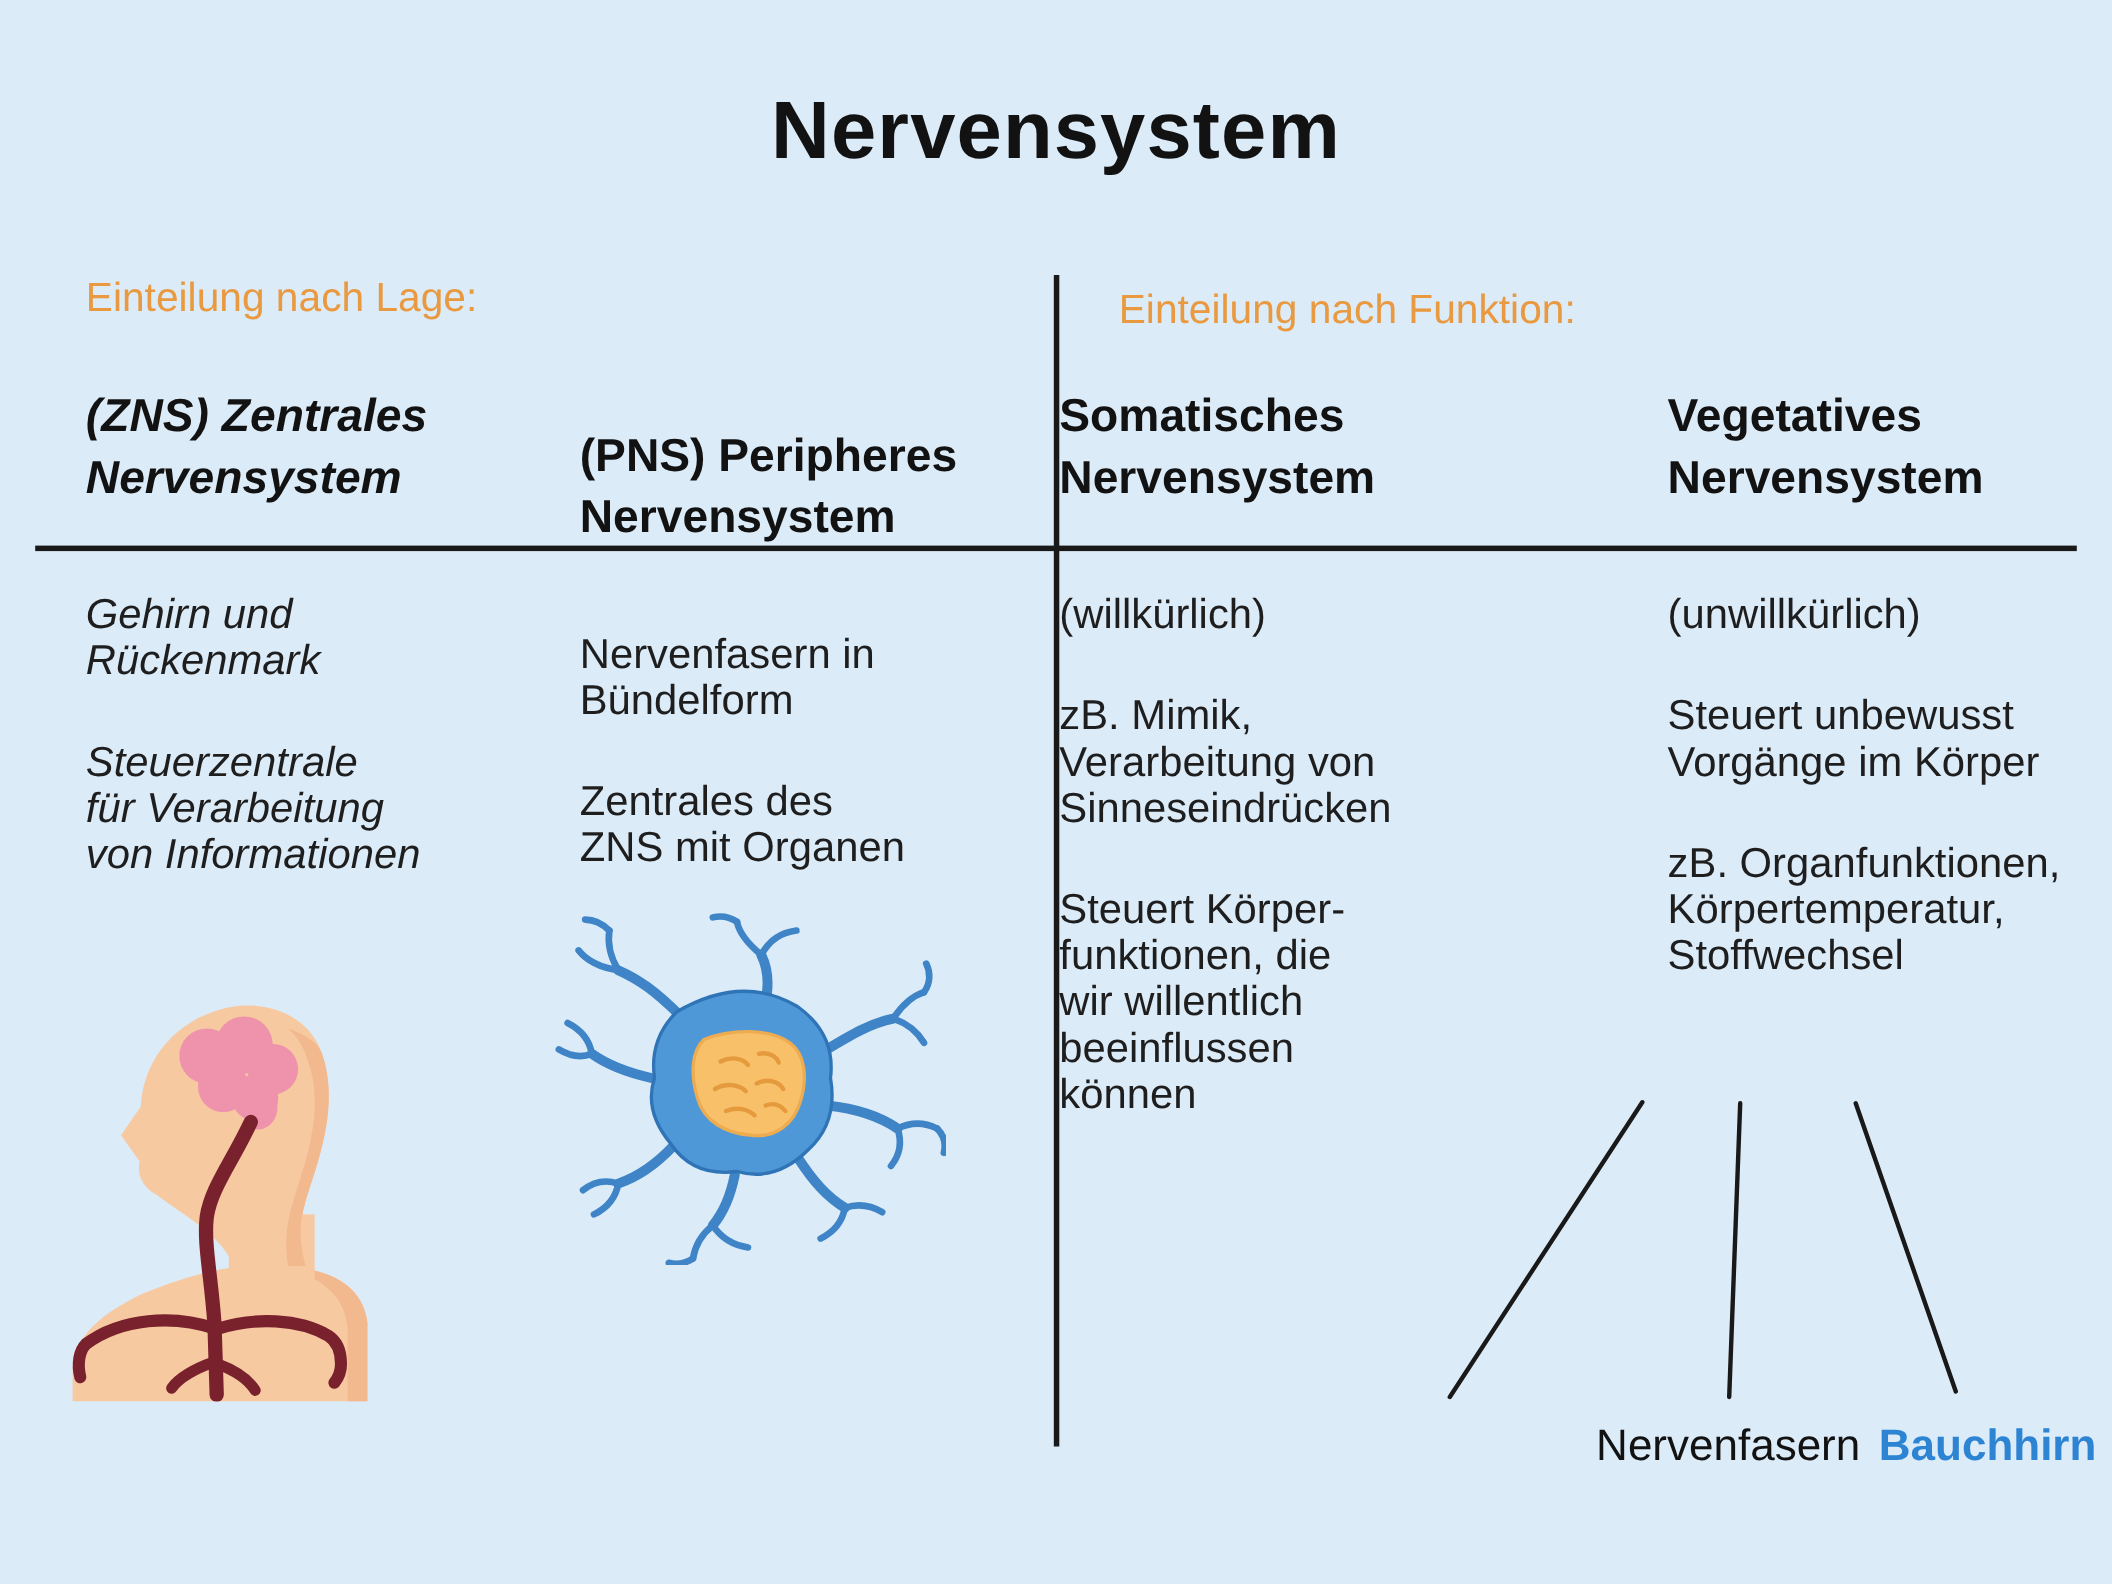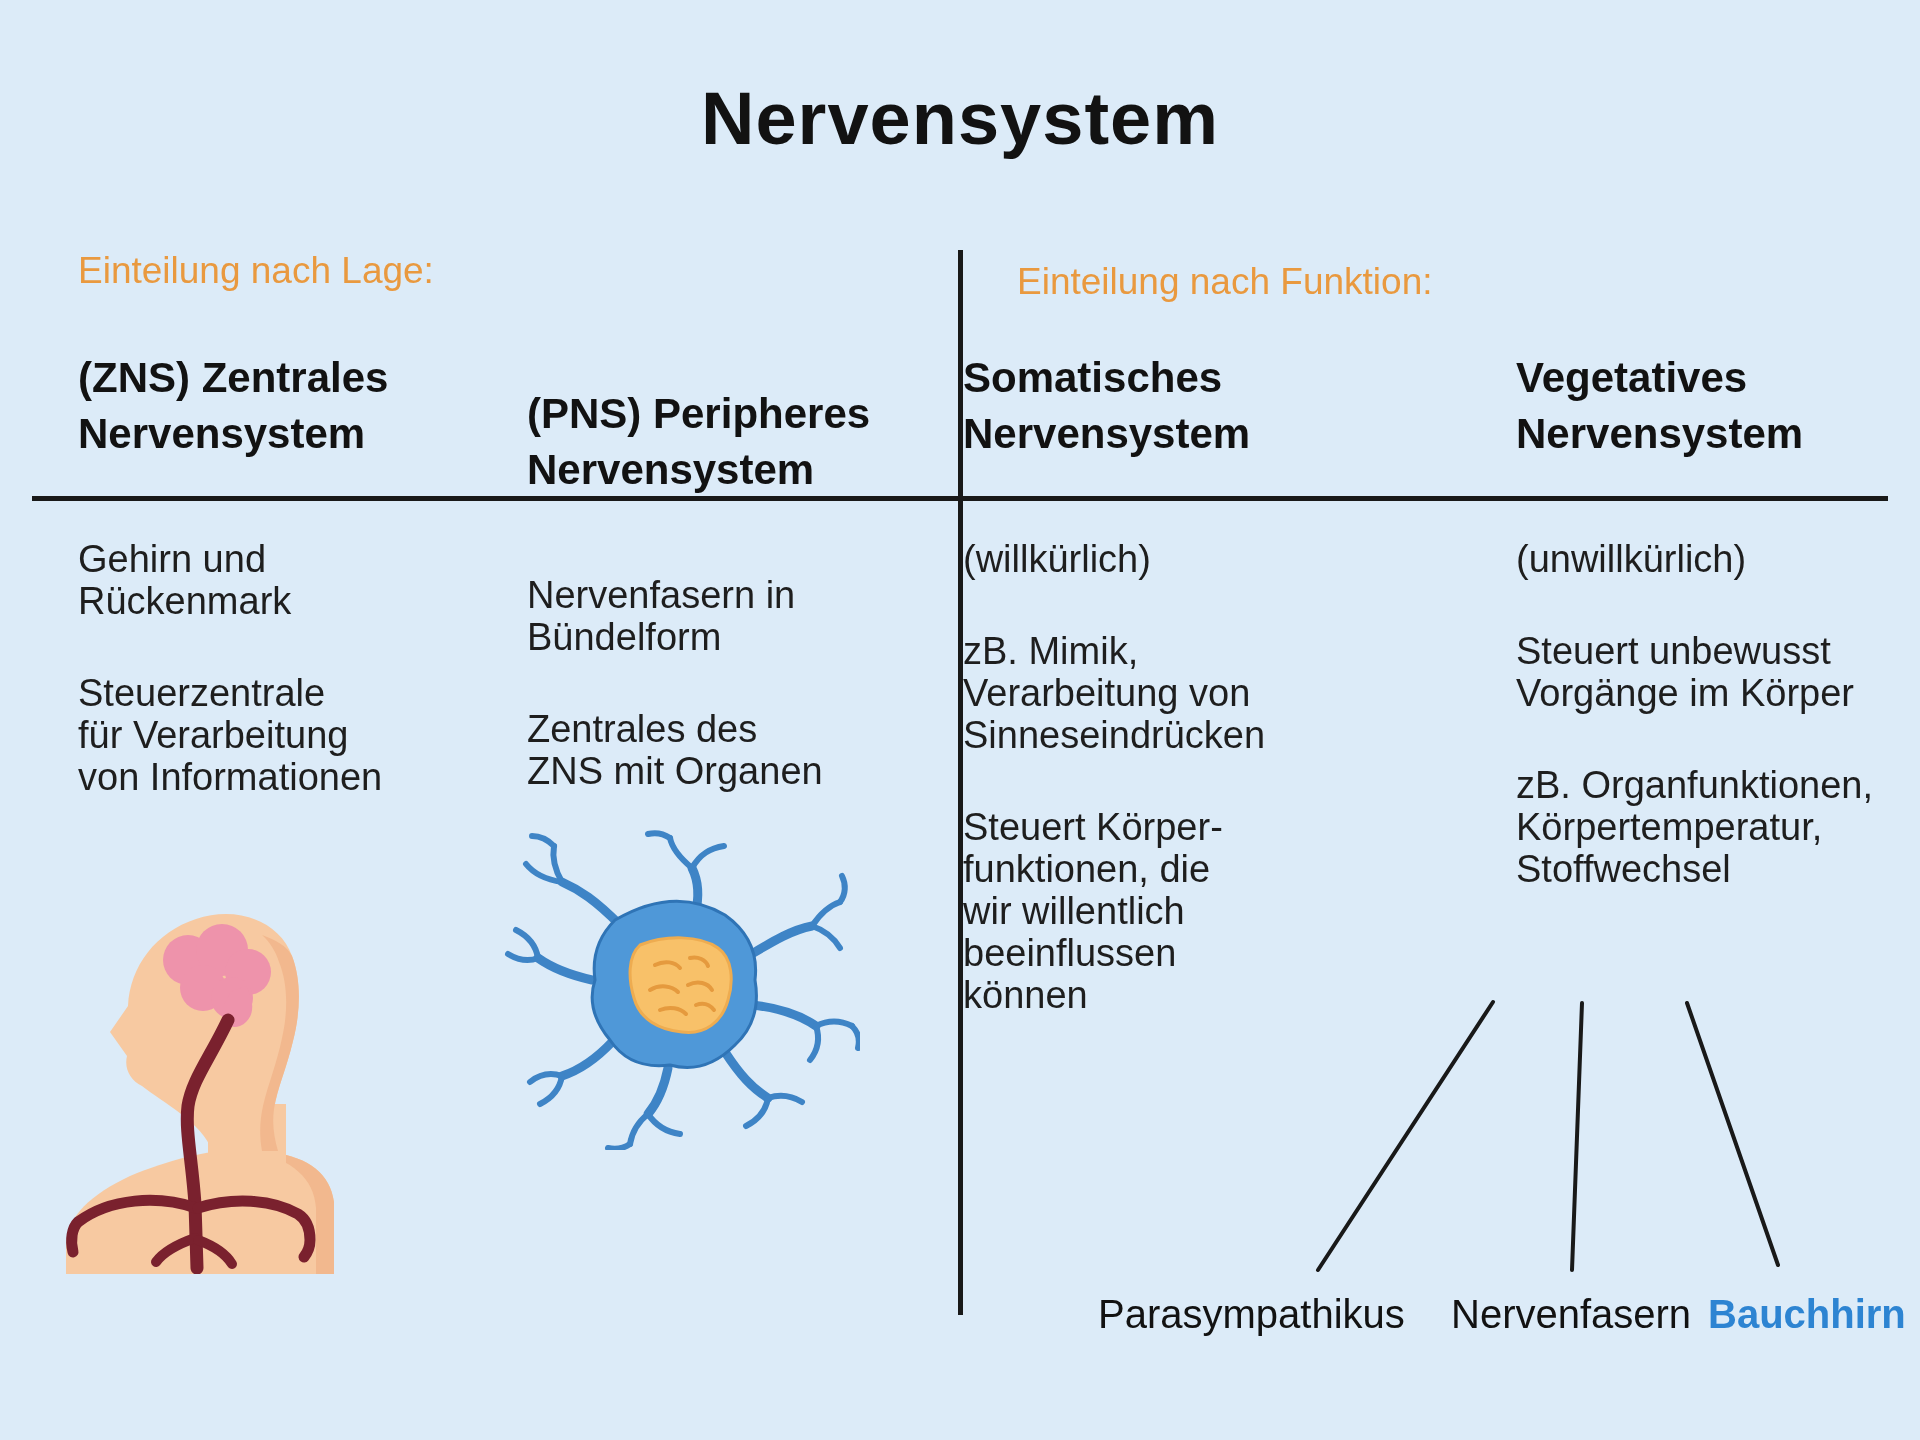--- a/index.html
+++ b/index.html
@@ -18,21 +18,21 @@
     font-size:74px; font-weight:bold; letter-spacing:1px; color:#121212;
   }
   .section-heading{
     position:absolute; font-size:37px; color:var(--accent_orange); white-space:nowrap;
   }
   .heading-left{ left:78px; top:250px; }
   .heading-right{ left:1017px; top:261px; }
   .vline{ position:absolute; left:958px; top:250px; width:5px; height:1065px; background:var(--rule); }
   .hline{ position:absolute; left:32px; top:496px; width:1856px; height:5px; background:var(--rule); }
   .col{ position:absolute; top:350px; }
-  .col-zns{ left:78px;  width:430px; }
+  .col-zns{ left:78px;  width:430px;font-style:italic; }
   .col-pns{ left:527px; width:420px;margin-top:36px; }
   .col-som{ left:963px; width:430px; }
   .col-veg{ left:1516px; width:460px; }
   .col-header{
     font-size:42px; font-weight:bold; line-height:56px; white-space:pre-line; color:#121212;
     margin:0 0 76px 0;
   }
   .para{
     font-size:38px; line-height:42px; white-space:pre-line; margin:0 0 50px 0;
   }
@@ -178,17 +178,16 @@
       <path d="M196,175 C204,172 210,175 214,180"></path>
     </g>
   </svg>
 
   <svg class="fan" viewBox="0 0 1920 1440">
     <line x1="1493" y1="1002" x2="1318" y2="1270" stroke="#191919" stroke-width="4" stroke-linecap="round"></line>
     <line x1="1582" y1="1003" x2="1572" y2="1270" stroke="#191919" stroke-width="4" stroke-linecap="round"></line>
     <line x1="1687" y1="1003" x2="1778" y2="1265" stroke="#191919" stroke-width="4" stroke-linecap="round"></line>
   </svg>
 
-  <div class="branch-label label-para">Parasympathikus</div>
   <div class="branch-label label-sym">Nervenfasern</div>
   <div class="branch-label label-bauch">Bauchhirn</div>
 
 </div>
 
 </body></html>

